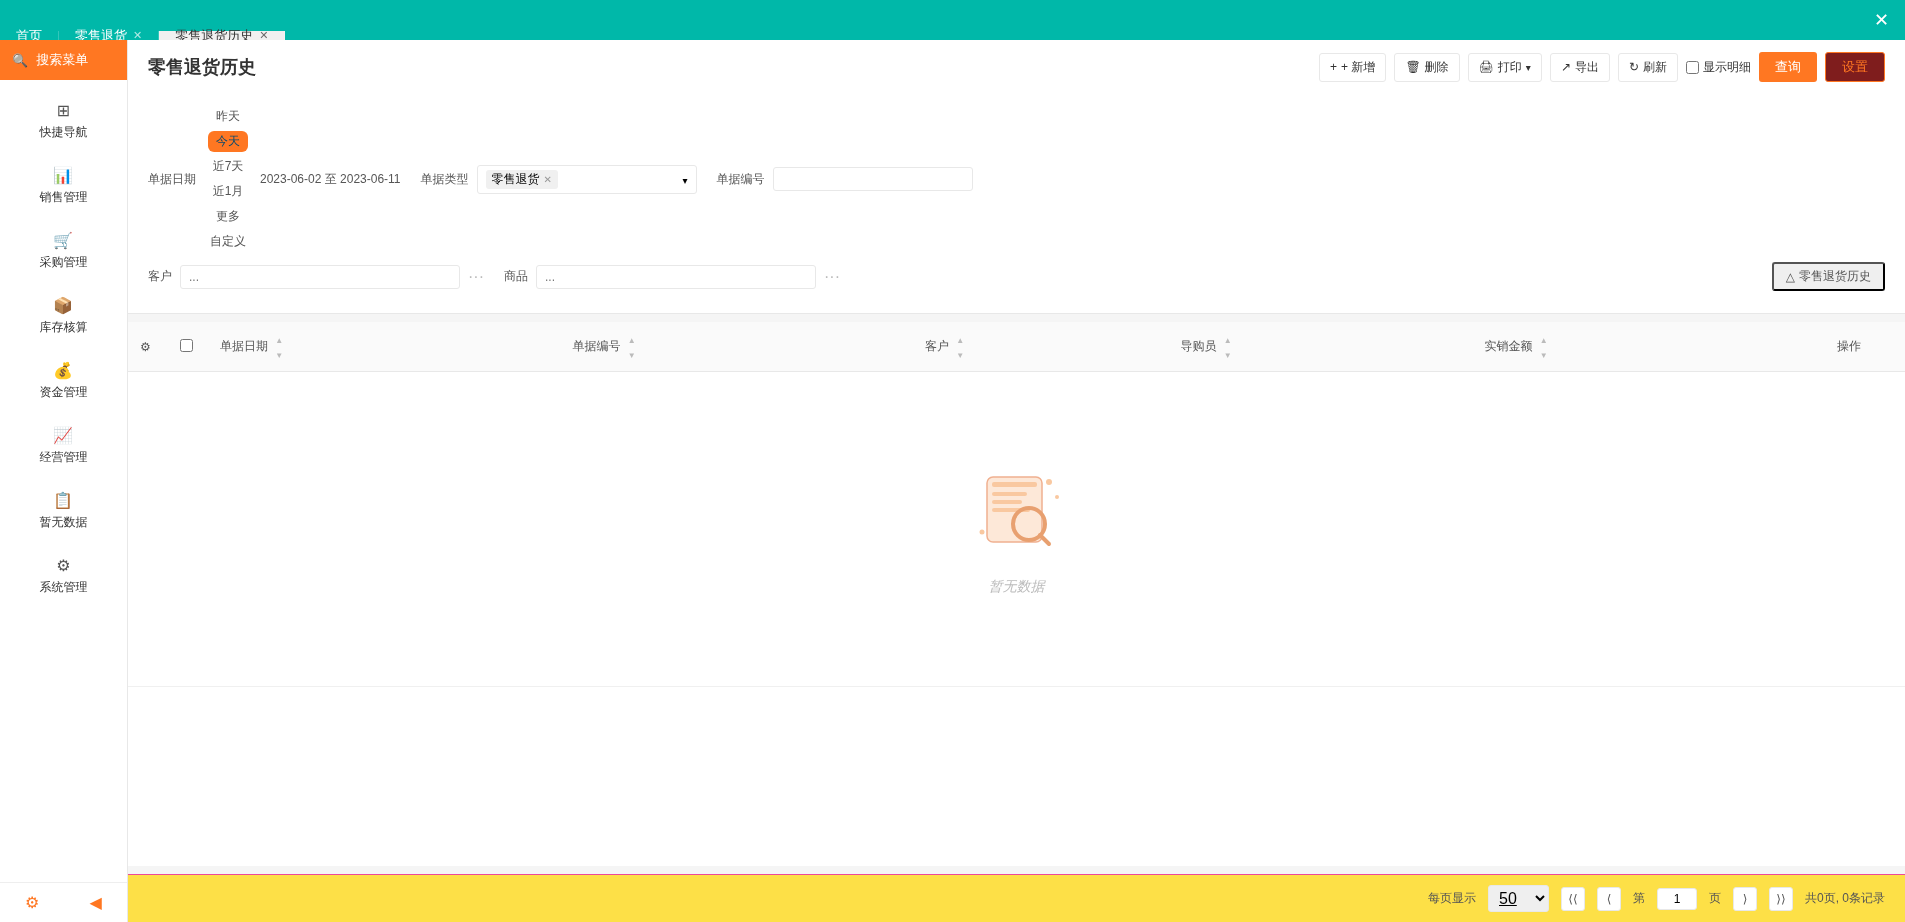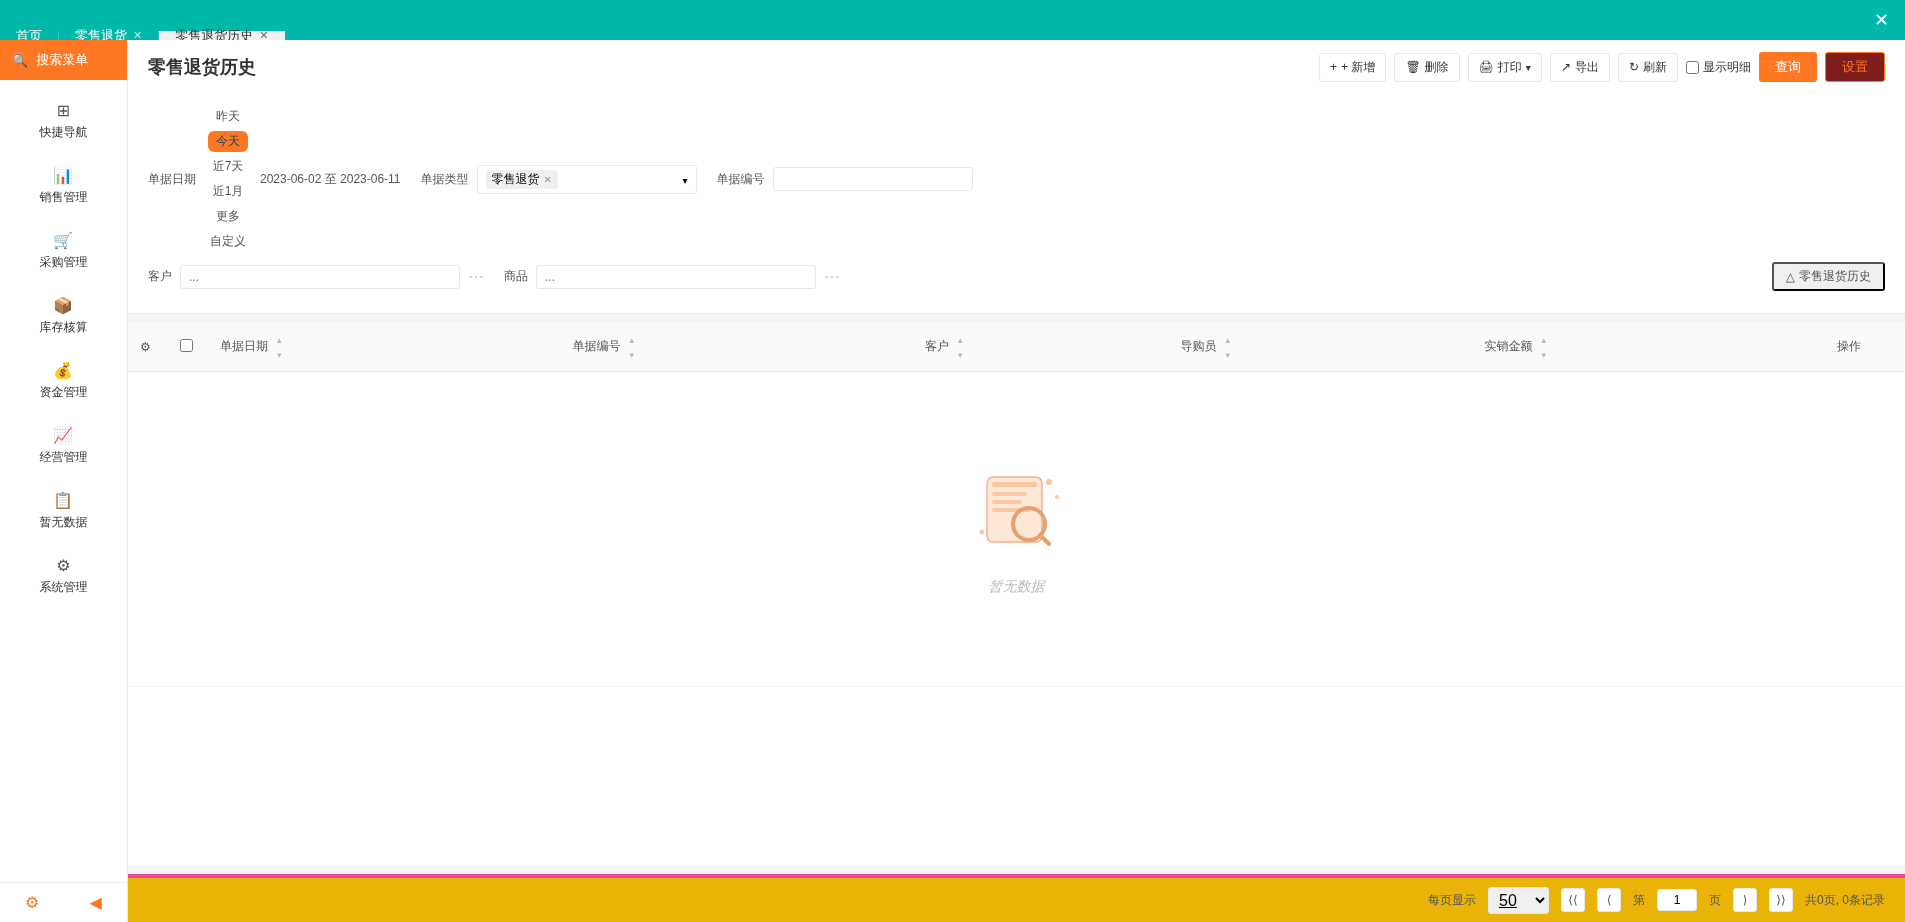--- a/index.html
+++ b/index.html
@@ -329,22 +329,22 @@
       margin-bottom: 16px;
     }
     .empty-text {
       font-size: 14px;
       color: #bbb;
     }
 
     
     .pagination-bar {
       height: 48px;
-      background: #eab308;
-      border-top: 4px solid #ec4899;
+      background: #fde047;
+      border-top: 1px solid #ec4899;
       display: flex;
       align-items: center;
       justify-content: flex-end;
       padding: 0 20px;
       gap: 12px;
       font-size: 12px;
       color: #555;
       flex-shrink: 0;
     }
     .page-size-select {

